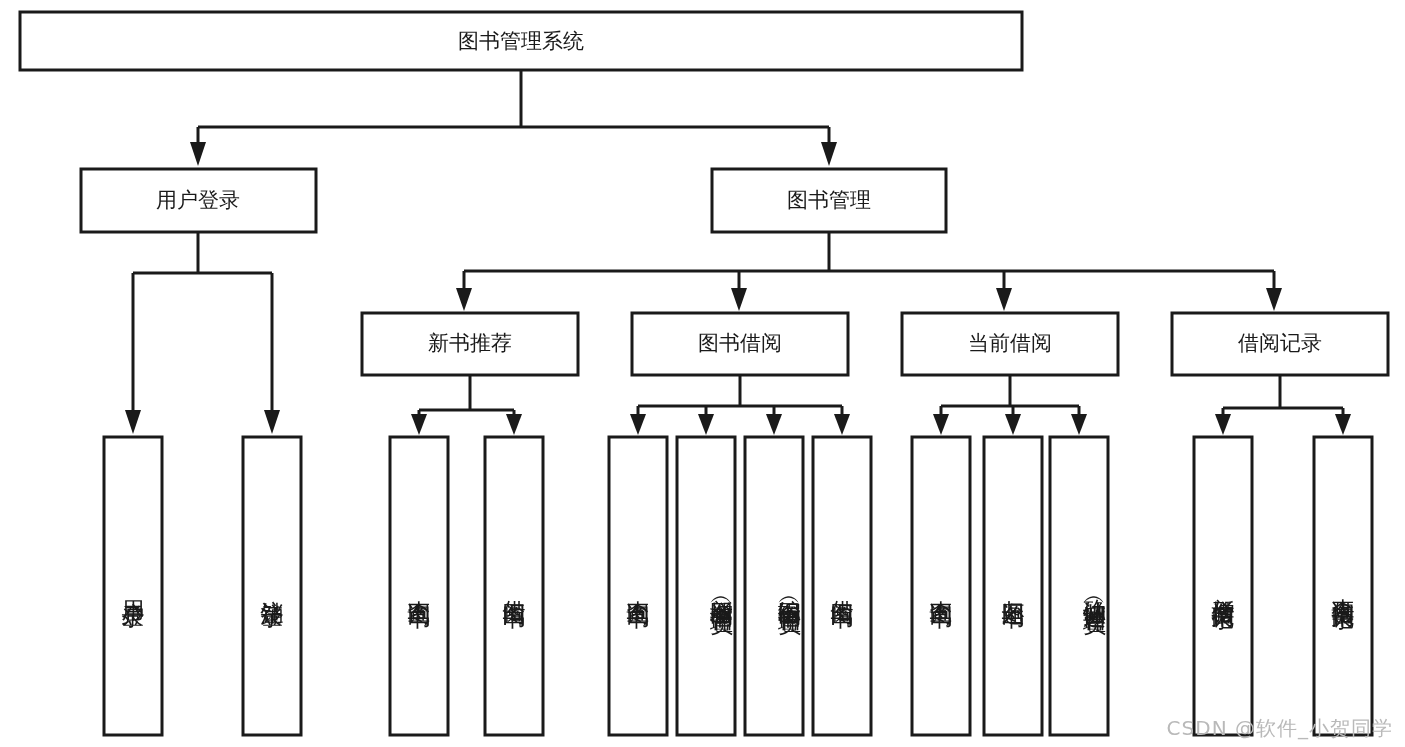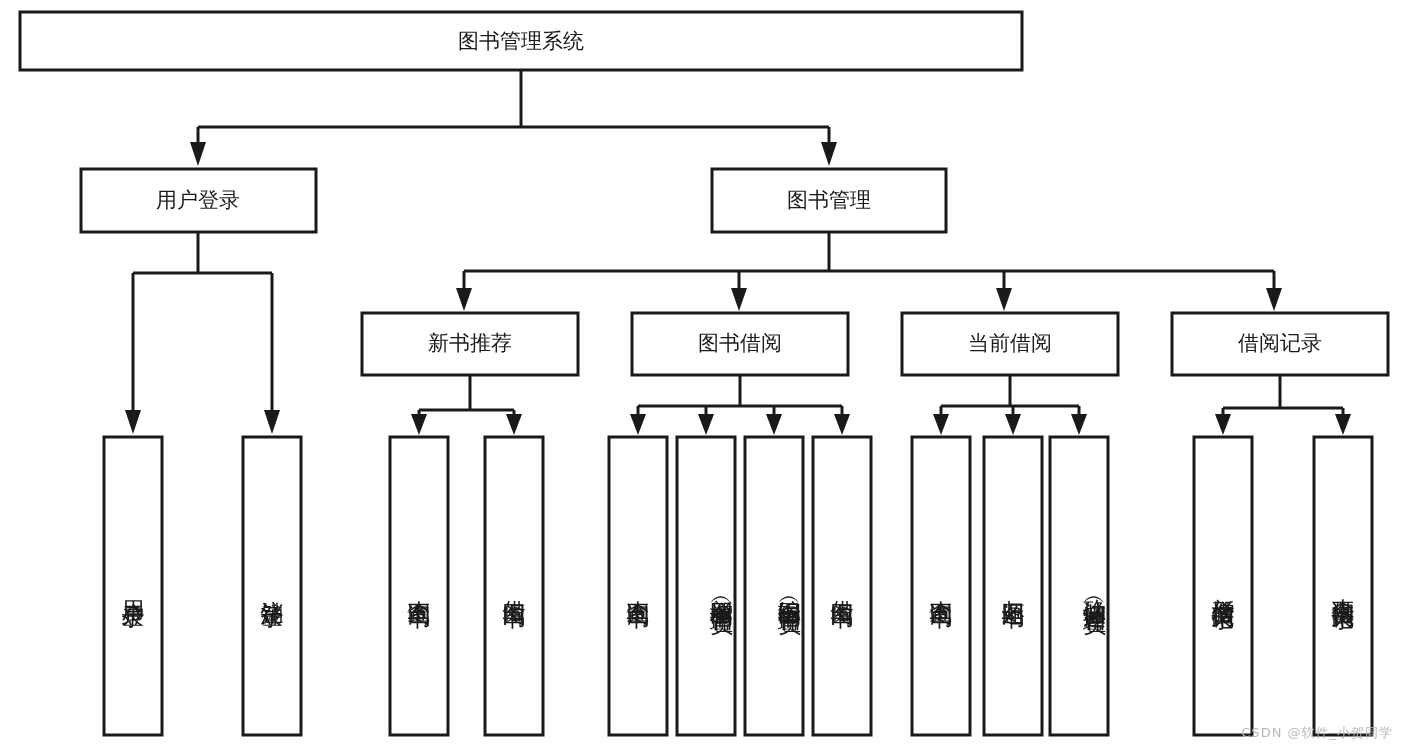--- a/index.html
+++ b/index.html
@@ -60,21 +60,21 @@
     color: #1a1a1a;
     letter-spacing: 2px;
     white-space: nowrap;
     pointer-events: none;
   }
   .watermark {
     position: absolute;
     right: 12px;
     bottom: 5px;
     font-family: "DejaVu Sans", "Liberation Sans", sans-serif;
-    font-size: 13px;
+    font-size: 20px;
     color: #b9b9b9;
     letter-spacing: 1px;
     white-space: nowrap;
   }
 </style>
 </head>
 <body>
 
 <div id="diagram-root">
 

